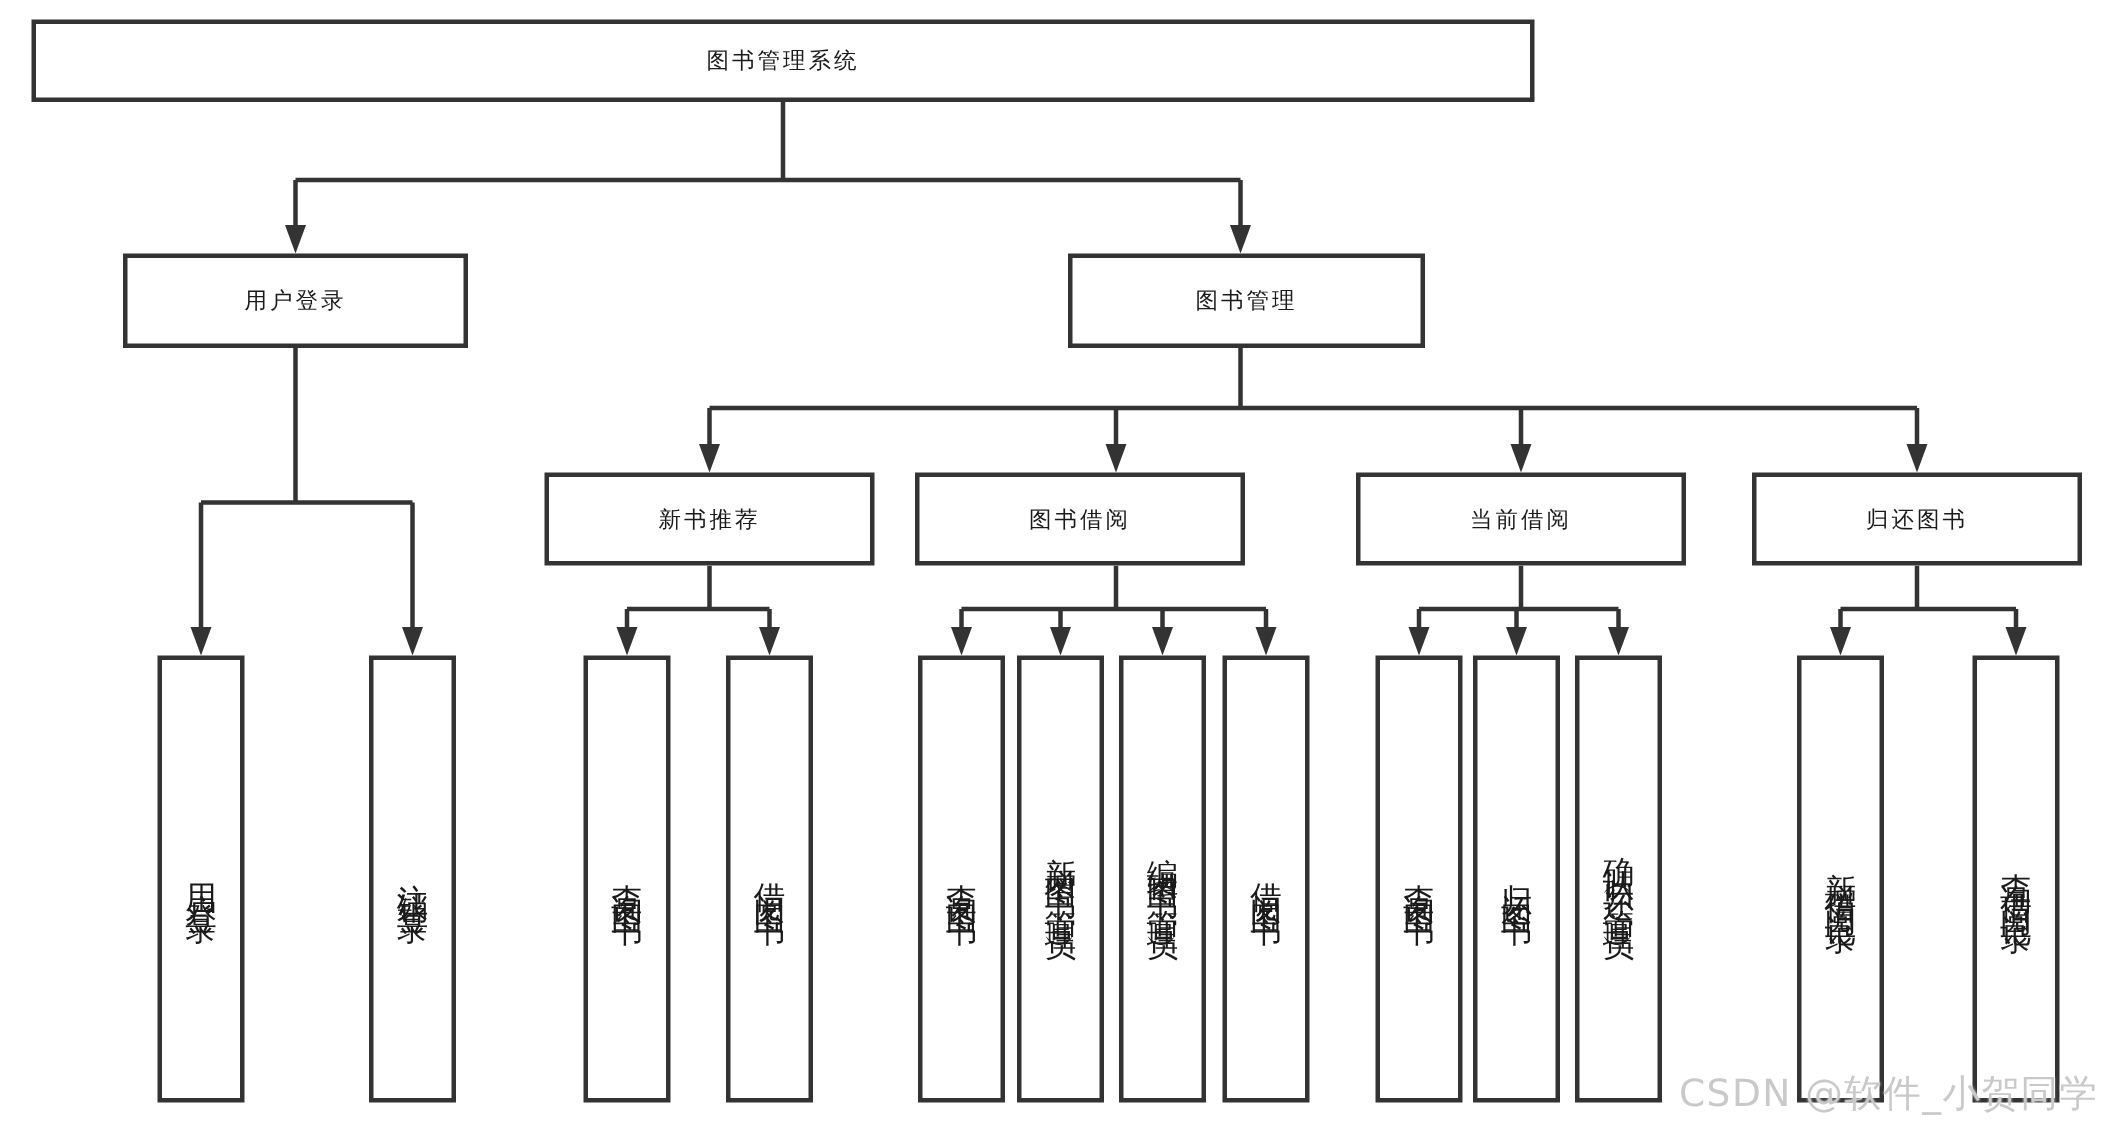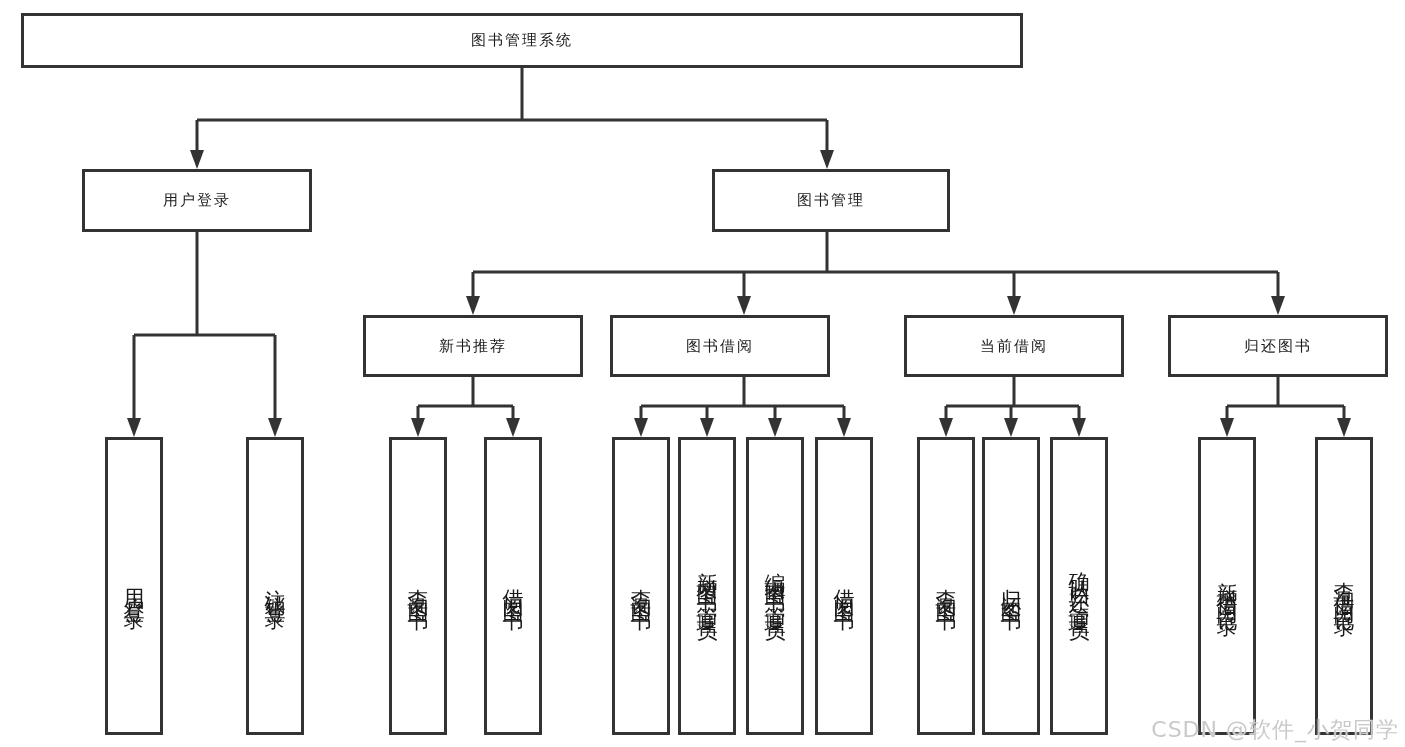--- a/index.html
+++ b/index.html
@@ -59,21 +59,21 @@
   .lf9  { left: 917px; }
   .lf10 { left: 982px; }
   .lf11 { left: 1050px; }
   .lf12 { left: 1198px; }
   .lf13 { left: 1315px; }
   .watermark {
     position: absolute;
     right: 6px;
     bottom: 2px;
     z-index: 3;
-    font-size: 22px;
+    font-size: 25px;
     color: #c9c9c9;
     letter-spacing: 1px;
     text-shadow: 0 0 2px #ffffff;
     white-space: nowrap;
   }
 </style>
 </head>
 <body>
 
 <div class="canvas">

